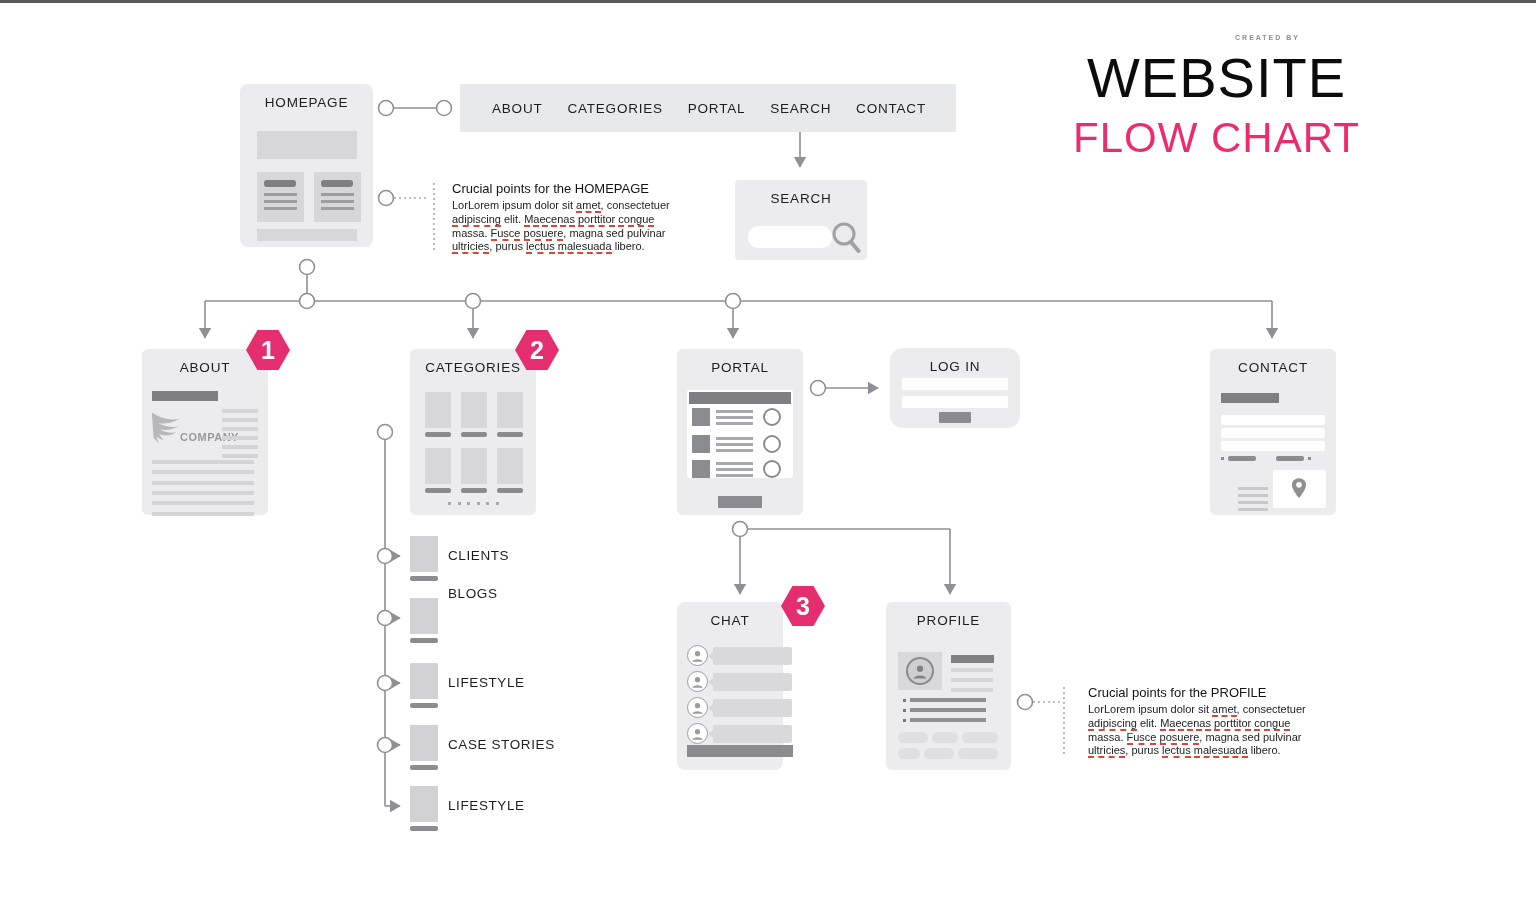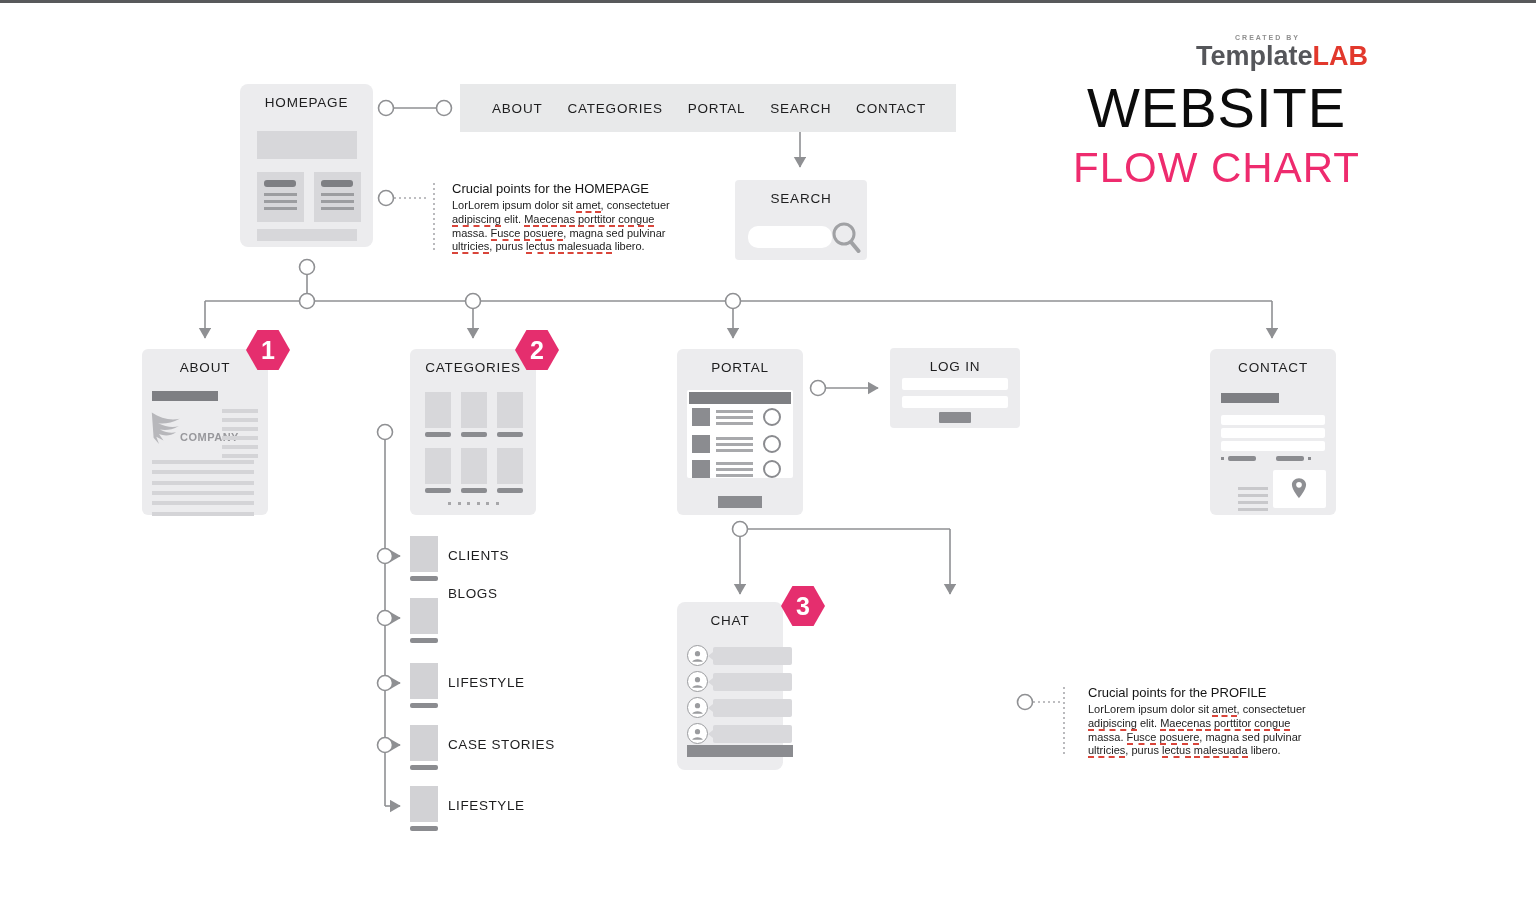--- a/index.html
+++ b/index.html
@@ -119,23 +119,20 @@
       <circle cx="385" cy="683" r="7.5"></circle>
         <circle cx="385" cy="745" r="7.5"></circle>
       <circle cx="818" cy="388" r="7.5"></circle>
       <circle cx="740" cy="529" r="7.5"></circle>
       <circle cx="1025" cy="702" r="7.5"></circle>
     </g>
   </svg>
 
   <div class="brand">
     <div class="created-by">CREATED BY</div>
-    <div class="logo-line">
-      <span class="logo-template">Template</span><span class="logo-lab">LAB</span>
-    </div>
     <div class="brand-title">WEBSITE</div>
     <div class="brand-subtitle">FLOW CHART</div>
   </div>
 
   <div class="box" style="left:240px;top:84px;width:133px;height:163px">
     <div class="box-title">HOMEPAGE</div>
     <div class="ph" style="left:17px;top:47px;width:100px;height:28px"></div>
     <div class="ph" style="left:17px;top:88px;width:47px;height:50px">
       <div class="ph dark" style="left:7px;top:8px;width:32px;height:7px;border-radius:3px"></div>
       <div class="lines" style="left:7px;top:21px;width:33px;height:18px;background:repeating-linear-gradient(#9c9da0 0 3px,transparent 3px 7px)"></div>
@@ -209,21 +206,21 @@
       <div class="ph mid" style="left:5px;top:45px;width:18px;height:18px"></div>
       <div class="lines" style="left:29px;top:47px;width:37px;height:15px;background:repeating-linear-gradient(#a8a9ac 0 3px,transparent 3px 6px)"></div>
       <div class="portal-circle" style="left:76px;top:45px"></div>
       <div class="ph mid" style="left:5px;top:70px;width:18px;height:18px"></div>
       <div class="lines" style="left:29px;top:72px;width:37px;height:15px;background:repeating-linear-gradient(#a8a9ac 0 3px,transparent 3px 6px)"></div>
       <div class="portal-circle" style="left:76px;top:70px"></div>
     </div>
     <div class="ph mid" style="left:41px;top:147px;width:44px;height:12px"></div>
   </div>
 
-  <div class="box" style="left:890px;top:348px;width:130px;height:80px;border-radius:4px">
+  <div class="box" style="left:890px;top:348px;width:130px;height:80px;border-radius:13px">
     <div class="box-title">LOG IN</div>
     <div class="ph white" style="left:12px;top:30px;width:106px;height:12px;border-radius:2px"></div>
     <div class="ph white" style="left:12px;top:48px;width:106px;height:12px;border-radius:2px"></div>
     <div class="ph mid" style="left:49px;top:64px;width:32px;height:11px;border-radius:1px"></div>
   </div>
 
   <div class="box" style="left:1210px;top:349px;width:126px;height:166px;border-radius:6px">
     <div class="box-title">CONTACT</div>
     <div class="ph dark" style="left:11px;top:44px;width:58px;height:10px"></div>
     <div class="ph white" style="left:11px;top:66px;width:104px;height:10px;border-radius:2px"></div>
@@ -288,18 +285,39 @@
       <svg width="15" height="15" viewBox="0 0 24 24">
           <circle cx="12" cy="9" r="4.2" fill="#9b9c9f"></circle>
           <path d="M3.5 22c1.6-5.5 15.4-5.5 17 0z" fill="#9b9c9f"></path>
         </svg>
     </div>
     <div class="chat-bubble" style="left:36px;top:123px"></div>
     <div class="ph mid" style="left:10px;top:143px;width:106px;height:12px"></div>
   </div>
   <div class="badge" style="left:781px;top:586px">3</div>
 
+  <div class="box" style="left:886px;top:602px;width:125px;height:168px;border-radius:6px">
+    <div class="box-title">PROFILE</div>
+    <div class="ph" style="left:12px;top:50px;width:44px;height:38px;background:#d9d9dc">
+      <div class="pf-avatar" style="left:8px;top:5px">
+        <svg width="18" height="18" viewBox="0 0 24 24">
+            <circle cx="12" cy="9" r="4.2" fill="#808185"></circle>
+            <path d="M3.5 22c1.6-5.5 15.4-5.5 17 0z" fill="#808185"></path>
+          </svg>
+      </div>
+    </div>
+    <div class="ph dark" style="left:65px;top:53px;width:43px;height:8px"></div>
+    <div class="lines" style="left:65px;top:66px;width:42px;height:26px;background:repeating-linear-gradient(#d6d6d9 0 4px,transparent 4px 10px)"></div>
+    <div class="lines" style="left:17px;top:97px;width:3px;height:24px;background:repeating-linear-gradient(#77787c 0 3px,transparent 3px 10px)"></div>
+    <div class="lines" style="left:24px;top:96px;width:76px;height:25px;background:repeating-linear-gradient(#8f9094 0 4px,transparent 4px 10px)"></div>
+    <div class="pill" style="left:12px;top:130px;width:30px"></div>
+    <div class="pill" style="left:46px;top:130px;width:26px"></div>
+    <div class="pill" style="left:76px;top:130px;width:36px"></div>
+    <div class="pill" style="left:12px;top:146px;width:22px"></div>
+    <div class="pill" style="left:38px;top:146px;width:30px"></div>
+    <div class="pill" style="left:72px;top:146px;width:40px"></div>
+  </div>
 
   <div class="annot" style="left:1088px;top:685px;width:238px">
     <p class="annot-heading">Crucial points for the PROFILE</p>
     <div class="annot-body">LorLorem ipsum dolor sit <span class="sp">amet</span>, consectetuer <span class="sp">adipiscing</span> elit. <span class="sp">Maecenas</span> <span class="sp">porttitor</span> <span class="sp">congue</span> massa. <span class="sp">Fusce</span> <span class="sp">posuere</span>, magna sed pulvinar <span class="sp">ultricies</span>, purus <span class="sp">lectus</span> <span class="sp">malesuada</span> libero.</div>
   </div>
 </div>
 
 </body></html>

